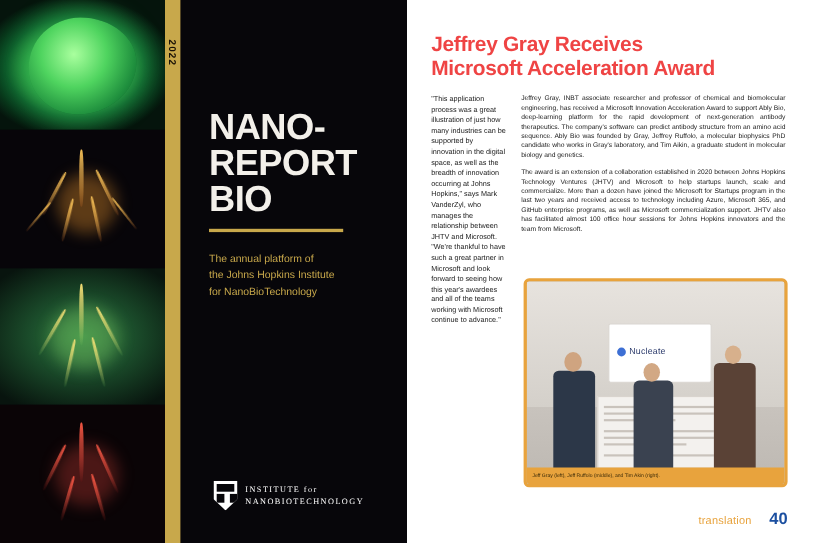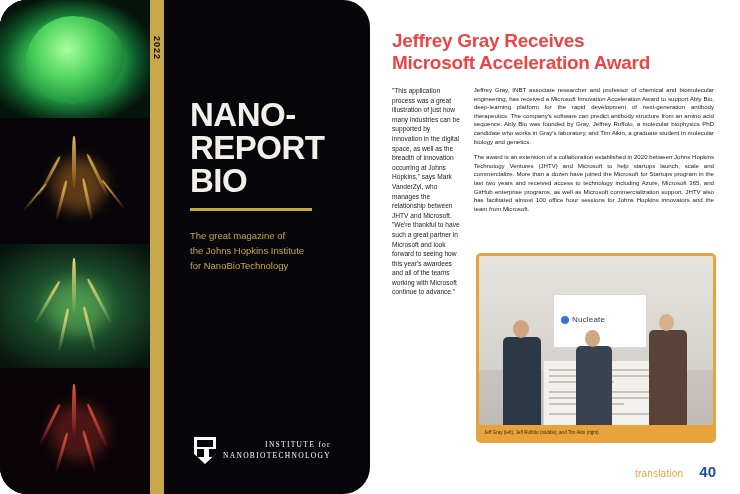--- a/index.html
+++ b/index.html
@@ -16,21 +16,20 @@
     display: flex;
   }
 
   
   .cover {
     position: relative;
     width: 370px;
     height: 494px;
     background: #07060a;
     overflow: hidden;
-    border-radius: 27px;
   }
   .img-strip {
     position: absolute;
     left: 0; top: 0;
     width: 150px; height: 494px;
     background: #060509;
   }
   .cell {
     position: absolute;
     left: 0; width: 150px;
@@ -150,21 +149,21 @@
     font-weight: normal;
     letter-spacing: .6px;
     font-family: "Liberation Serif", serif;
   }
   .logo-sub {
     color: #ffffff;
     font-size: 7.5px;
     letter-spacing: 1.3px;
     font-family: "Liberation Serif", serif;
     margin-top: 2px;
-    text-align: right;
+    text-align: left;
   }
 
   
   .article {
     position: relative;
     width: 370px;
     height: 494px;
     background: #ffffff;
     padding: 30px 26px 0 22px;
   }
@@ -330,21 +329,21 @@
     <div class="spine-bar"></div>
     <div class="year">2022</div>
 
     <div class="cover-body">
       <div class="title-block">
         <div class="line">NANO-</div>
         <div class="line">REPORT</div>
         <div class="line">BIO</div>
       </div>
       <div class="gold-rule"></div>
-      <div class="subtitle" style="white-space:pre-line;">The great magazine of
+      <div class="subtitle" style="white-space:pre-line;">The annual platform of
 the Johns Hopkins Institute
 for NanoBioTechnology</div>
 
       <div class="logo-wrap">
         <div class="shield"></div>
         <div class="logo-text">
           <div class="logo-sub">INSTITUTE for</div>
           <div class="logo-sub">NANOBIOTECHNOLOGY</div>
         </div>
       </div>

